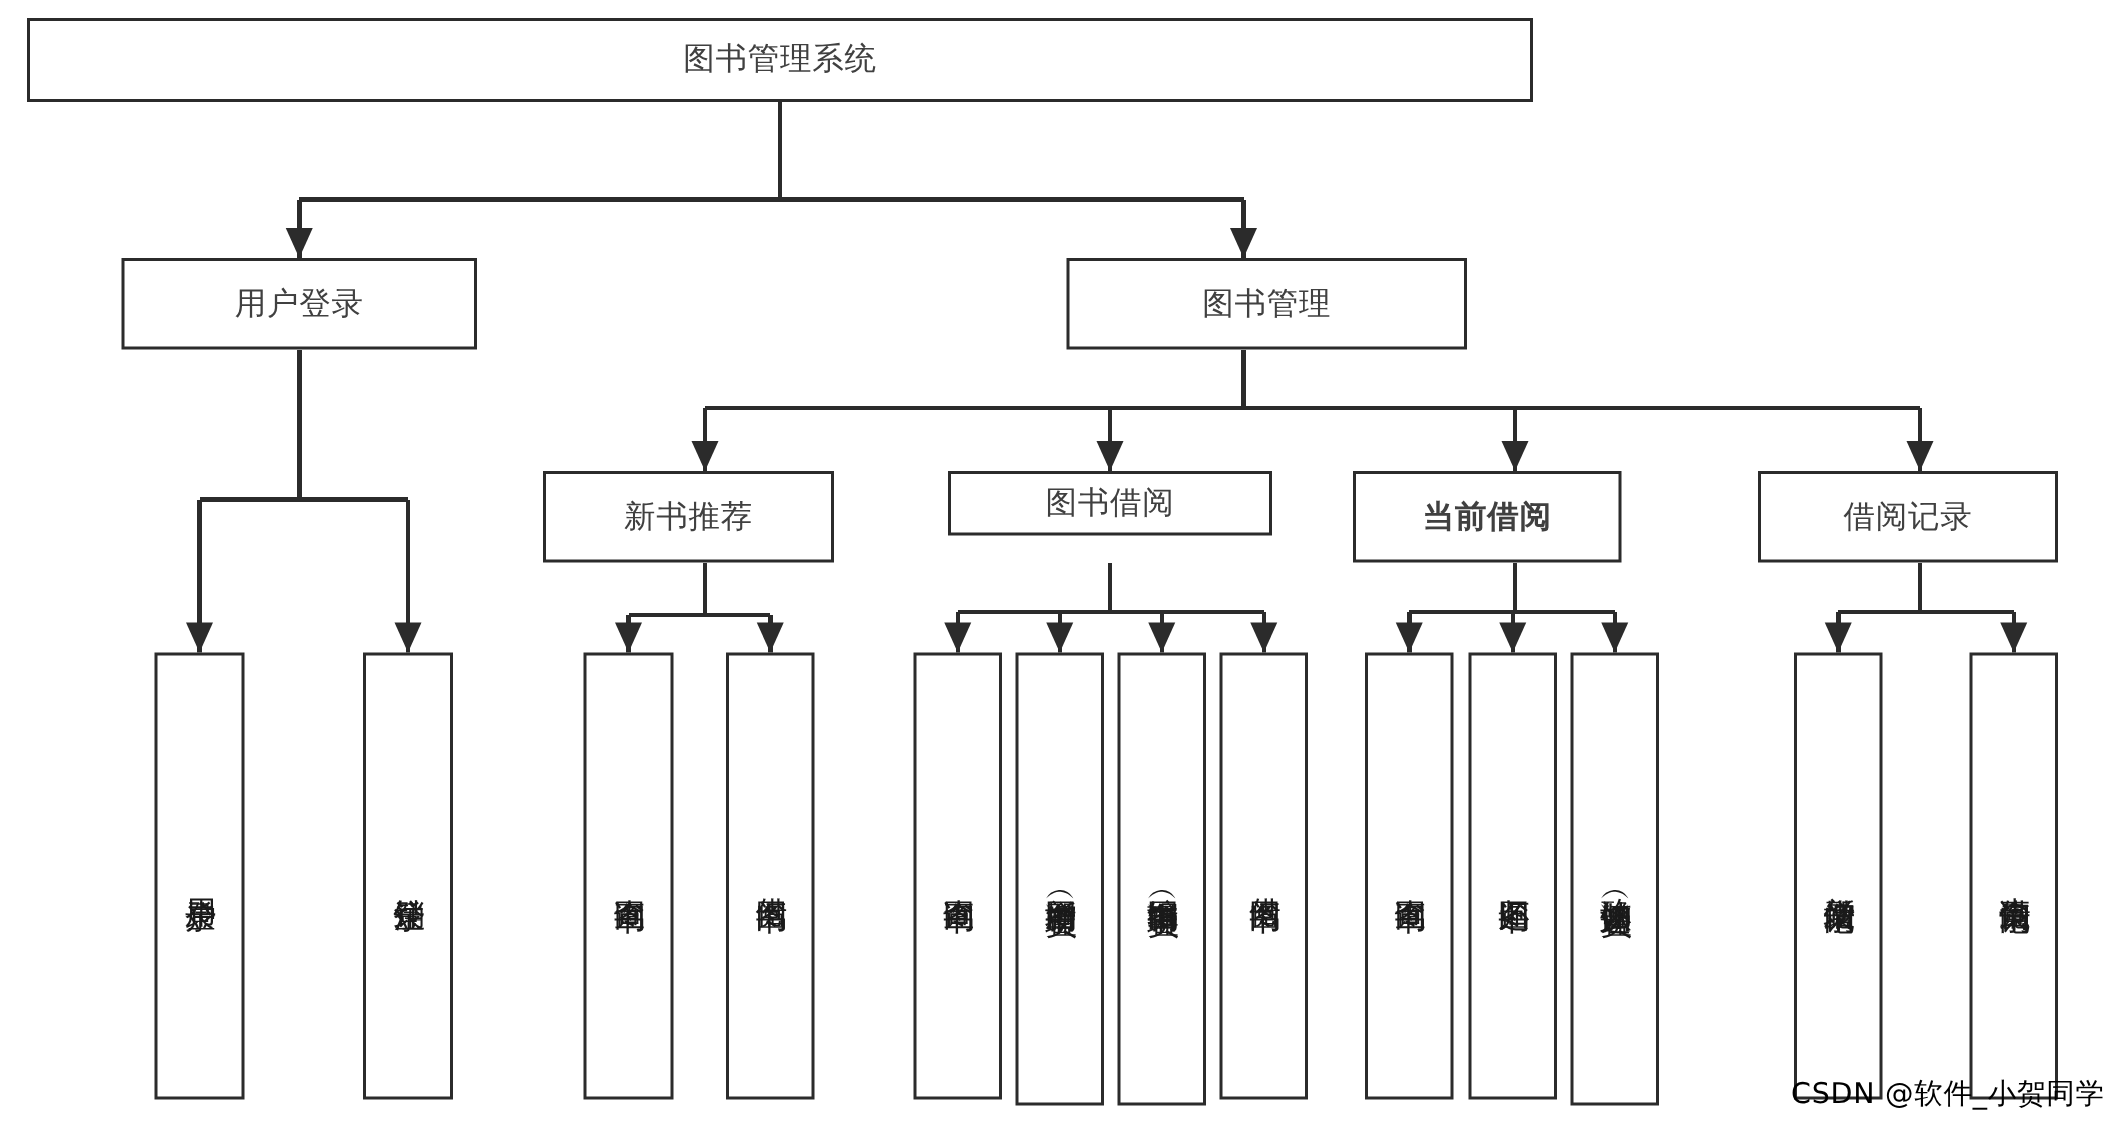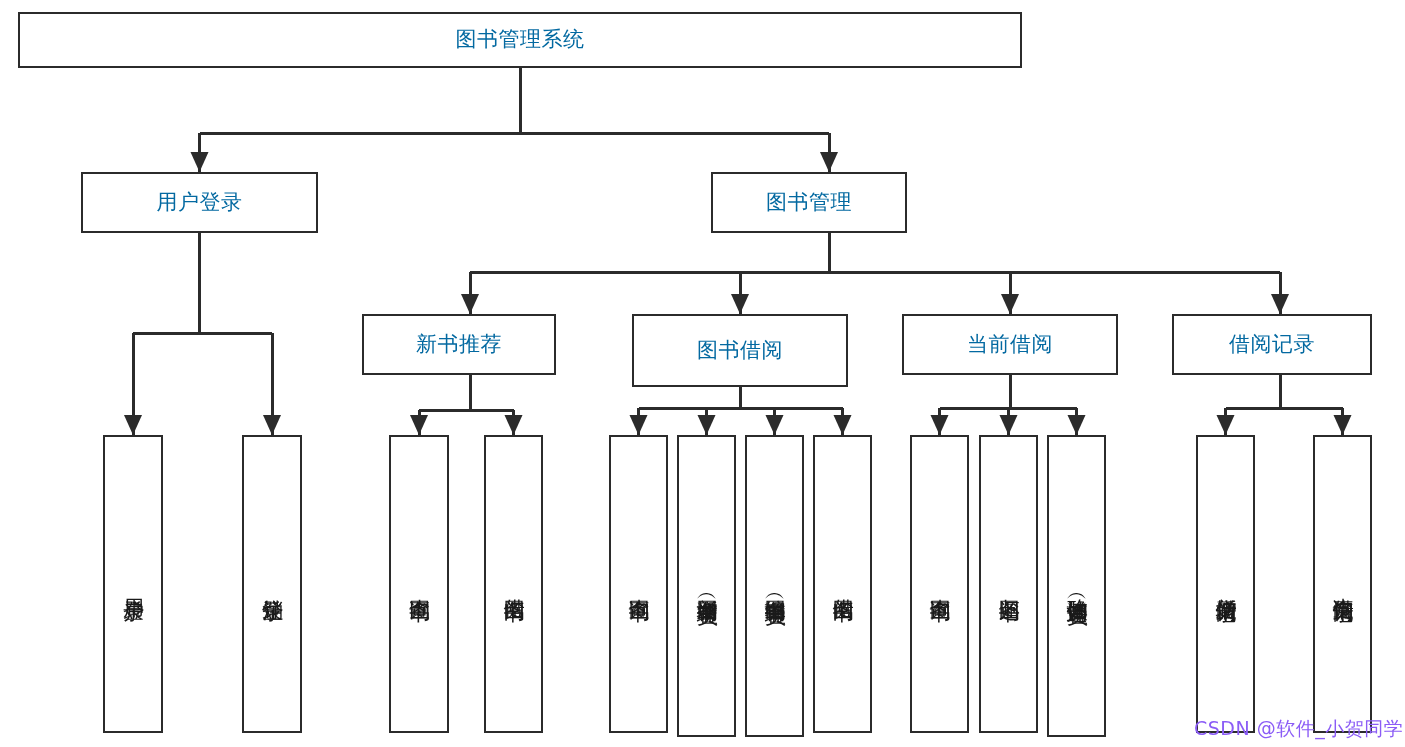--- a/index.html
+++ b/index.html
@@ -31,39 +31,39 @@
     background: #ffffff;
     border: 2px solid #2b2b2b;
     display: flex;
     align-items: center;
     justify-content: center;
     overflow: hidden;
   }
   .node-label-h {
     font-size: 21px;
     line-height: 1.2;
-    color: #0369a1;
+    color: #404040;
     letter-spacing: 0.5px;
     white-space: nowrap;
     text-align: center;
   }
   .node-label-v {
     font-size: 21px;
     line-height: 1.32;
     color: #1a1a1a;
     letter-spacing: 1px;
     writing-mode: vertical-rl;
     text-orientation: upright;
     text-align: center;
     white-space: nowrap;
   }
   .watermark {
     position: absolute;
     font-size: 19px;
-    color: #8b5cf6;
+    color: #000000;
     white-space: nowrap;
     letter-spacing: 0.5px;
     pointer-events: none;
   }
 </style>
 </head>
 <body>
 
 <div id="diagram-root">
   <svg id="diagram-svg" viewBox="0 0 1405 747" xmlns="http://www.w3.org/2000/svg">
@@ -120,30 +120,30 @@
       <line x1="1342.5" y1="408" x2="1342.5" y2="435" stroke="#2b2b2b" stroke-width="3" shape-rendering="crispEdges"></line>
       <polygon points="1333.5,415 1351.5,415 1342.5,435" fill="#2b2b2b"></polygon>
     </svg>
   <div id="node-layer">
       <div class="node-box" style="left: 18px; top: 12px; width: 1004px; height: 56px;">
         <div class="node-label-h">图书管理系统</div>
       </div>
       <div class="node-box" style="left: 81px; top: 172px; width: 237px; height: 61px;">
         <div class="node-label-h">用户登录</div>
       </div>
-      <div class="node-box" style="left: 711px; top: 172px; width: 196px; height: 61px;">
+      <div class="node-box" style="left: 711px; top: 172px; width: 267px; height: 61px;">
         <div class="node-label-h">图书管理</div>
       </div>
       <div class="node-box" style="left: 362px; top: 314px; width: 194px; height: 61px;">
         <div class="node-label-h">新书推荐</div>
       </div>
-      <div class="node-box" style="left: 632px; top: 314px; width: 216px; height: 73px;">
+      <div class="node-box" style="left: 632px; top: 314px; width: 216px; height: 43px;">
         <div class="node-label-h">图书借阅</div>
       </div>
-      <div class="node-box" style="left: 902px; top: 314px; width: 216px; height: 61px;">
+      <div class="node-box" style="left: 902px; top: 314px; width: 179px; height: 61px; font-weight: bold;">
         <div class="node-label-h">当前借阅</div>
       </div>
       <div class="node-box" style="left: 1172px; top: 314px; width: 200px; height: 61px;">
         <div class="node-label-h">借阅记录</div>
       </div>
       <div class="node-box" style="left: 103px; top: 435px; width: 60px; height: 298px;">
         <div class="node-label-v">用户登录</div>
       </div>
       <div class="node-box" style="left: 242px; top: 435px; width: 60px; height: 298px;">
         <div class="node-label-v">注销登录</div>

